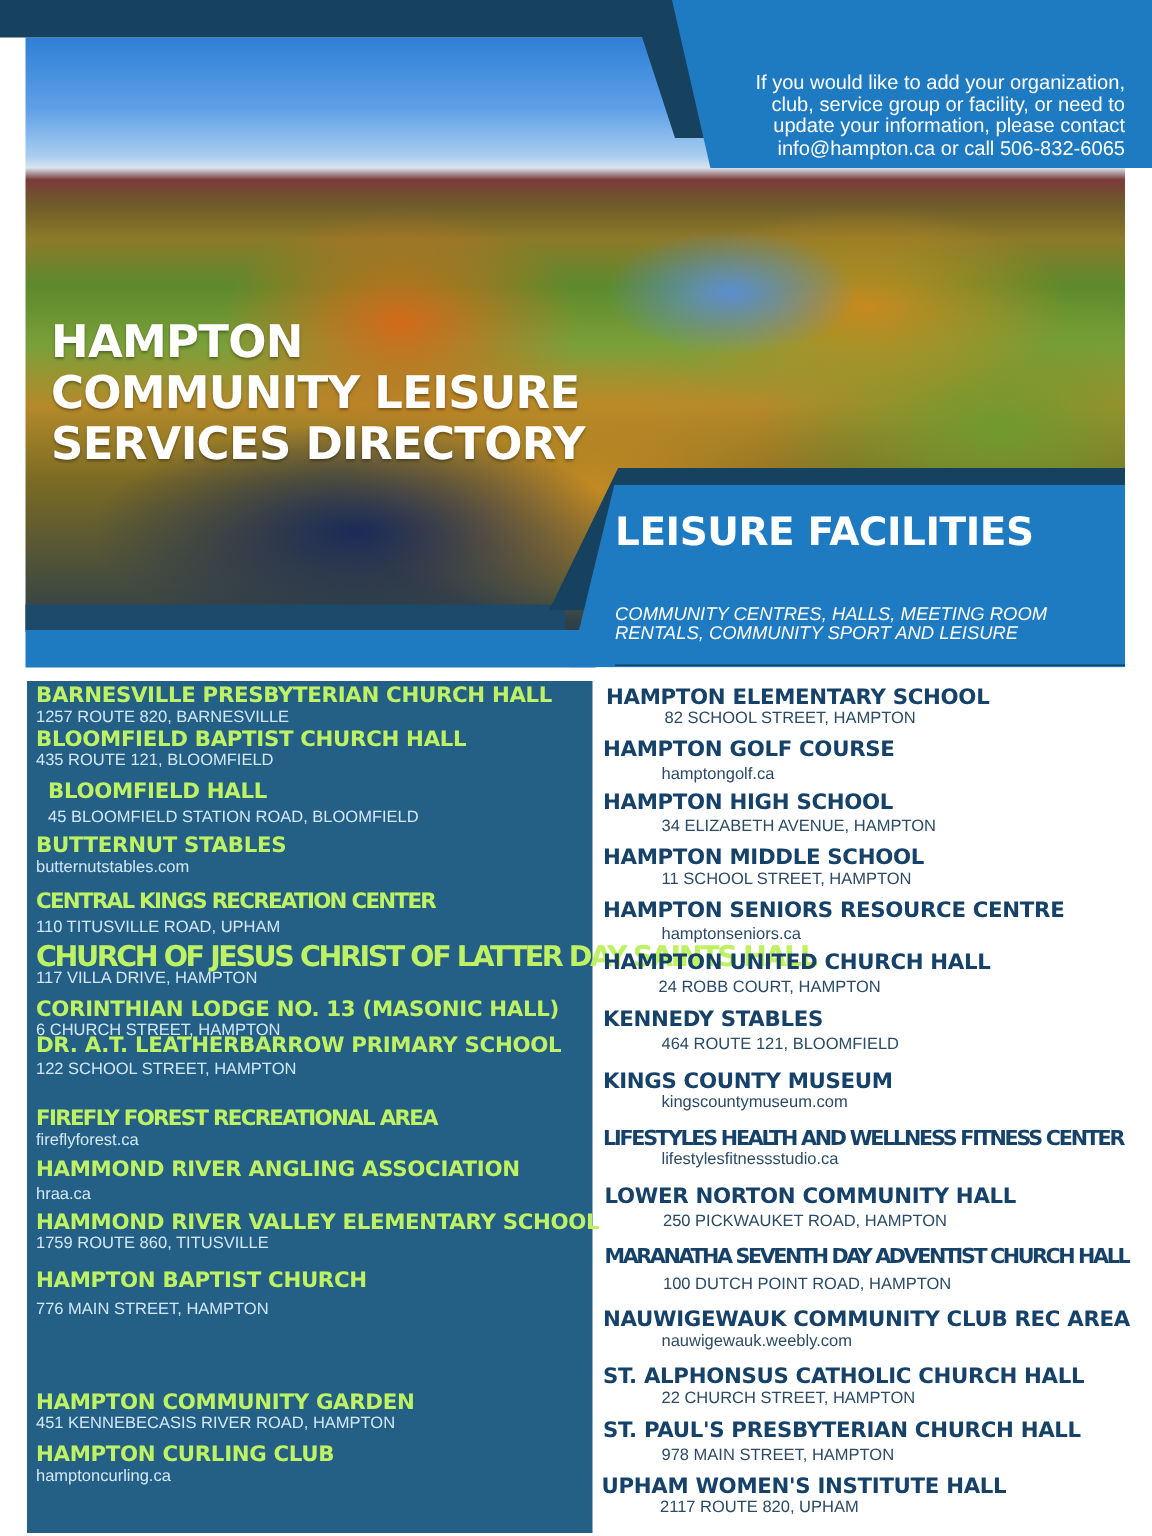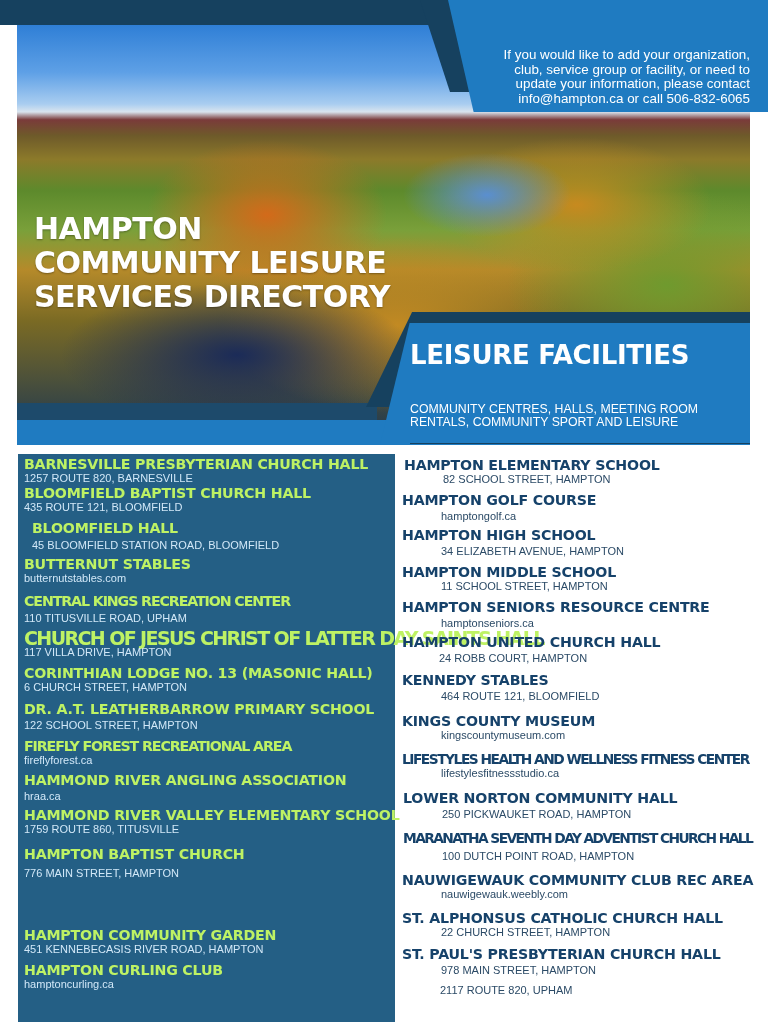--- a/index.html
+++ b/index.html
@@ -21,21 +21,21 @@
   .info-text{position:absolute;right:18px;top:48px;width:290px;text-align:right;color:#ffffff;font-size:13.4px;line-height:14.5px;}
   .title{position:absolute;left:34px;top:212px;color:#ffffff;font-family:"DejaVu Sans",sans-serif;font-weight:bold;font-size:30px;line-height:34px;letter-spacing:-0.5px;text-shadow:0 1px 2px rgba(0,0,0,0.35);}
   .title div{white-space:nowrap;}
   .lf-dark{position:absolute;left:366px;top:312px;width:384px;height:95px;background:#16415f;
     clip-path:polygon(12% 0,100% 0,100% 100%,0 100%);}
   .lf-box{position:absolute;left:380px;top:323px;width:370px;height:122px;background:#1f7bc1;
     clip-path:polygon(8% 0,100% 0,100% 100%,0 100%);}
   .hero-bottom-dark{position:absolute;left:17px;top:403px;width:360px;height:18px;background:#1d4a6b;}
   .hero-bottom-blue{position:absolute;left:17px;top:420px;width:380px;height:25px;background:#1f7bc1;}
   .lf-title{position:absolute;left:410px;top:340px;color:#fff;font-family:"DejaVu Sans",sans-serif;font-weight:bold;font-size:26px;letter-spacing:-0.3px;white-space:nowrap;}
-  .lf-sub{position:absolute;left:410px;top:403px;color:#fff;font-size:12.3px;line-height:13.4px;width:340px;}
+  .lf-sub{position:absolute;left:410px;top:403px;color:#fff;font-style:italic;font-size:12.3px;line-height:13.4px;width:340px;}
   .lf-rule{position:absolute;left:410px;top:443px;width:340px;height:1px;background:#16415f;}
   .left-col{position:absolute;left:18px;top:454px;width:377px;height:568px;background:#245f85;}
   .entry{position:absolute;white-space:nowrap;}
   .entry .nm{font-family:"DejaVu Sans",sans-serif;font-weight:bold;font-size:14.2px;line-height:15px;letter-spacing:-0.2px;}
   .entry .ad{font-size:11px;line-height:12px;}
   .left-col .entry .nm{color:#bef264;}
   .left-col .entry .ad{color:#d2e8f8;}
   .right-entry .nm{color:#16426a;}
   .right-entry .ad{color:#2b4a66;padding-left:39px;}
   .cond{letter-spacing:-1.1px !important;}
@@ -94,21 +94,21 @@
     <div class="ad" style="margin-top:3px">110 TITUSVILLE ROAD, UPHAM</div>
   </div>
   <div class="entry" style="left:6px;top:177px;">
     <div class="nm" style="letter-spacing:-1.6px;font-size:19px">CHURCH OF JESUS CHRIST OF LATTER DAY SAINTS HALL</div>
     <div class="ad">117 VILLA DRIVE, HAMPTON</div>
   </div>
   <div class="entry" style="left:6px;top:212px;">
     <div class="nm">CORINTHIAN LODGE NO. 13 (MASONIC HALL)</div>
     <div class="ad">6 CHURCH STREET, HAMPTON</div>
   </div>
-  <div class="entry" style="left:6px;top:248px;">
+  <div class="entry" style="left:6px;top:236px;">
     <div class="nm">DR. A.T. LEATHERBARROW PRIMARY SCHOOL</div>
     <div class="ad" style="margin-top:2px">122 SCHOOL STREET, HAMPTON</div>
   </div>
   <div class="entry" style="left:6px;top:285px;">
     <div class="nm cond">FIREFLY FOREST RECREATIONAL AREA</div>
     <div class="ad">fireflyforest.ca</div>
   </div>
   <div class="entry" style="left:6px;top:319px;">
     <div class="nm">HAMMOND RIVER ANGLING ASSOCIATION</div>
     <div class="ad" style="margin-top:2px">hraa.ca</div>
@@ -182,15 +182,16 @@
   </div>
   <div class="entry right-entry" style="left:402px;top:911px;">
     <div class="nm">ST. ALPHONSUS CATHOLIC CHURCH HALL</div>
     <div class="ad">22 CHURCH STREET, HAMPTON</div>
   </div>
   <div class="entry right-entry" style="left:402px;top:947px;">
     <div class="nm">ST. PAUL'S PRESBYTERIAN CHURCH HALL</div>
     <div class="ad" style="margin-top:2px">978 MAIN STREET, HAMPTON</div>
   </div>
   <div class="entry right-entry" style="left:401px;top:984px;">
+    <div class="nm">UPHAM WOMEN'S INSTITUTE HALL</div>
     <div class="ad">2117 ROUTE 820, UPHAM</div>
   </div>
 </div>
 
 </body></html>

